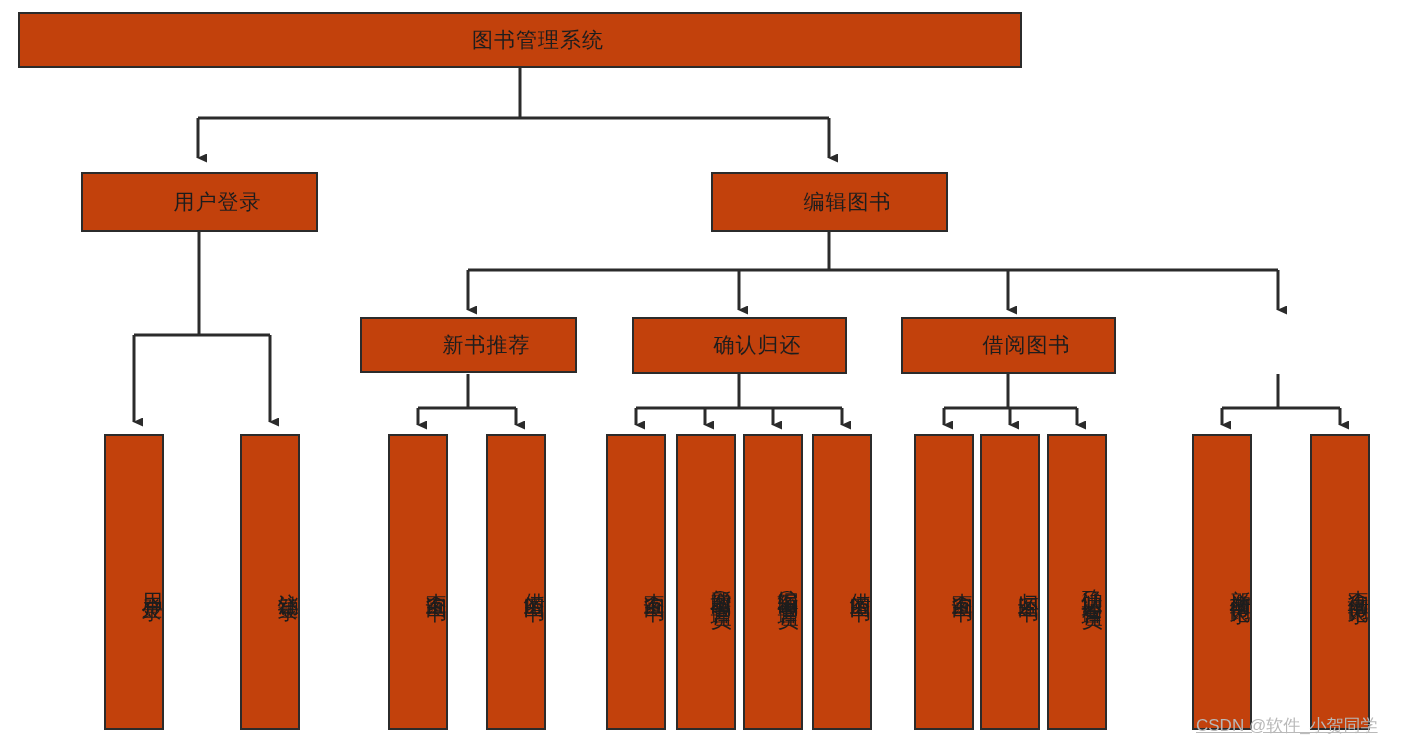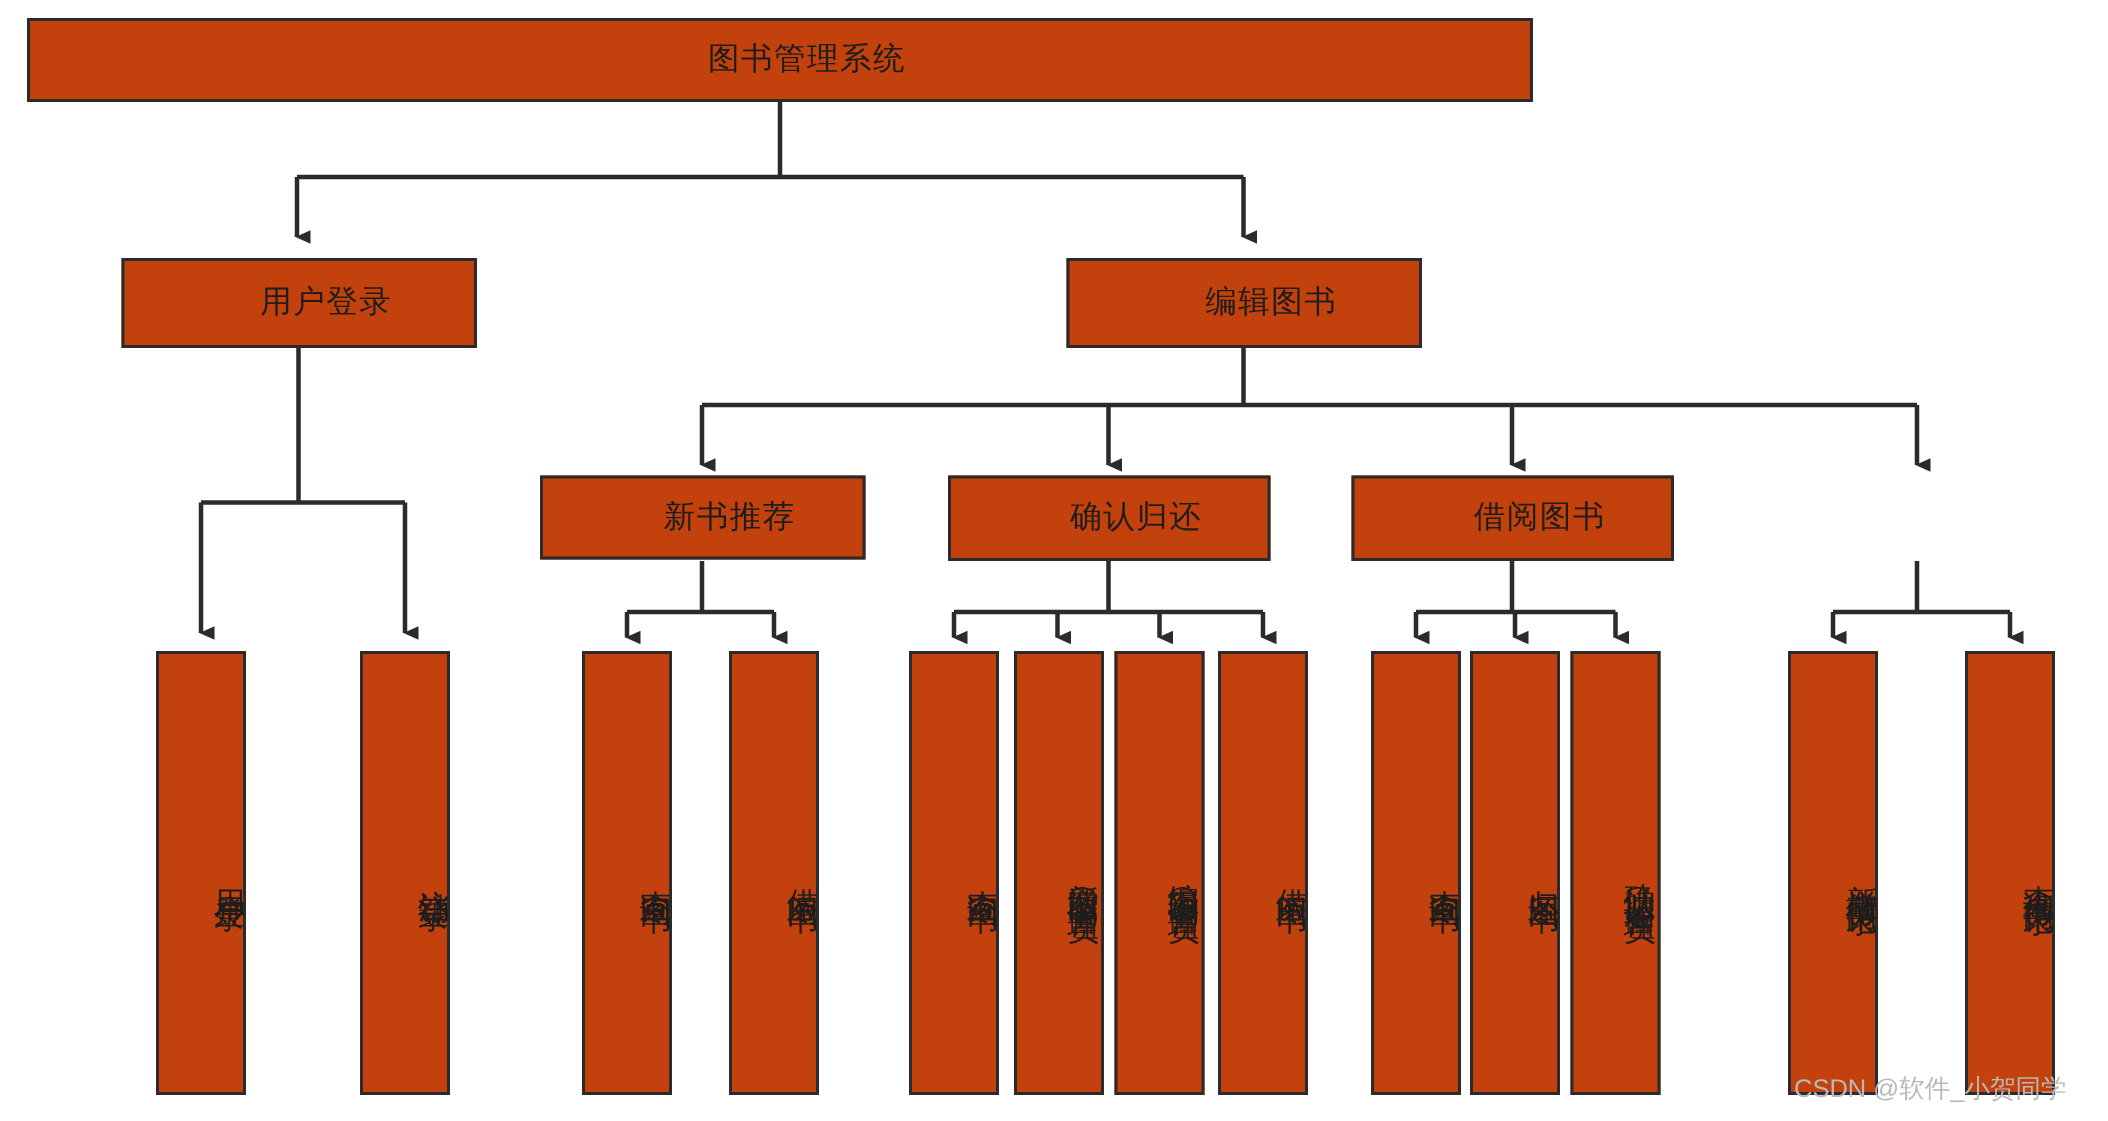--- a/index.html
+++ b/index.html
@@ -62,20 +62,21 @@
     padding-top: 0;
   }
   .watermark {
     position: absolute;
     left: 1196px;
     top: 714px;
     font-size: 17px;
     color: #b9b9b9;
     white-space: nowrap;
     font-family: "Liberation Sans", "DejaVu Sans", sans-serif;
+    text-decoration: underline;
   }
 </style>
 </head>
 <body>
 
 <div id="diagram-root">
 
   <svg id="diagram-svg" viewBox="0 0 1405 747">
     <defs>
       <marker id="arrowhead" markerWidth="9" markerHeight="10" refX="4.5" refY="9" orient="auto" markerUnits="userSpaceOnUse">

